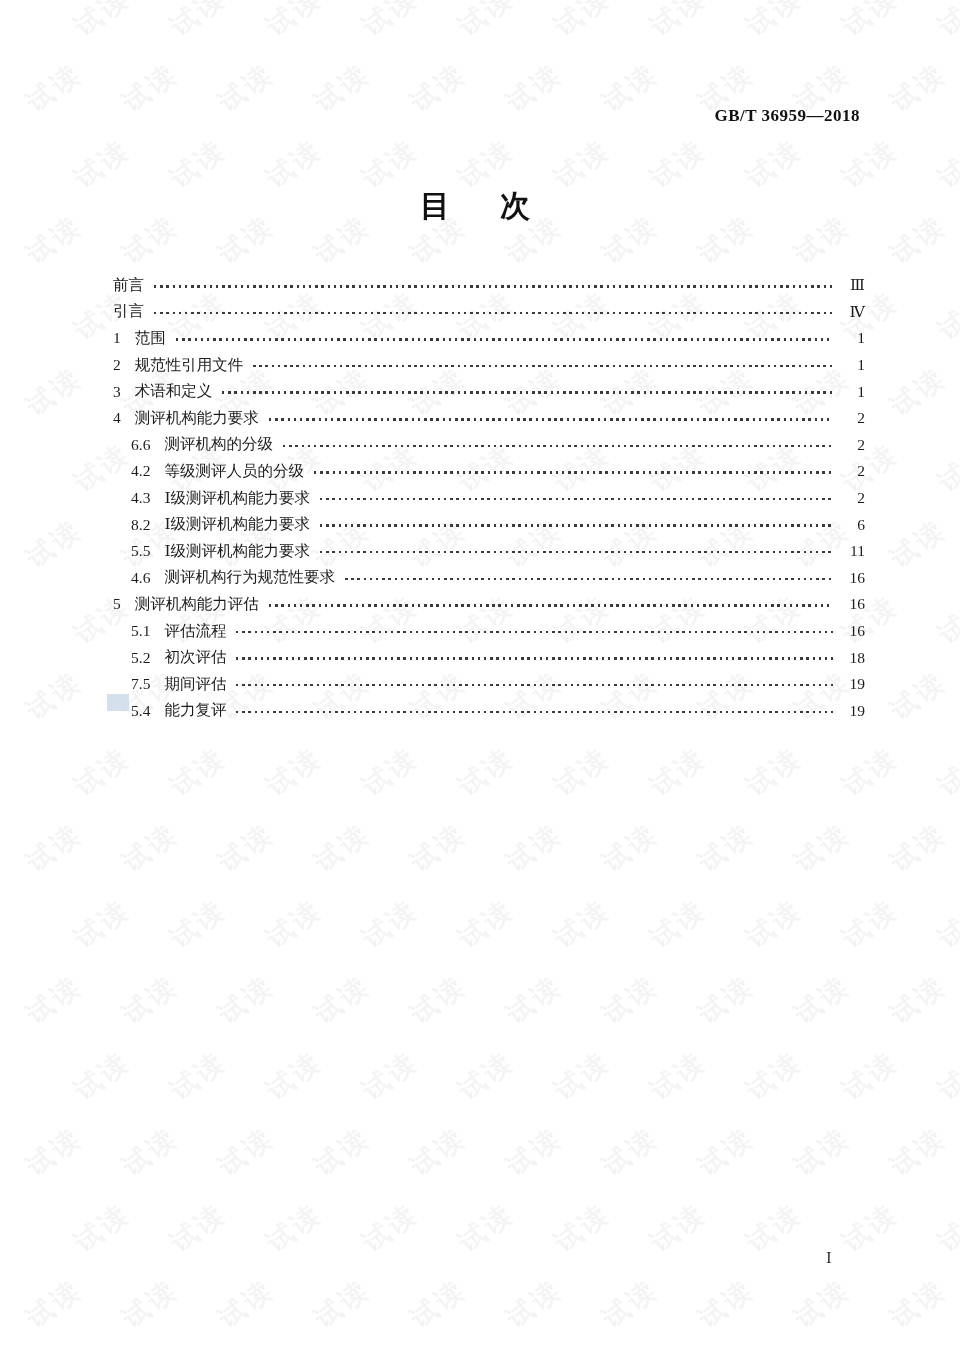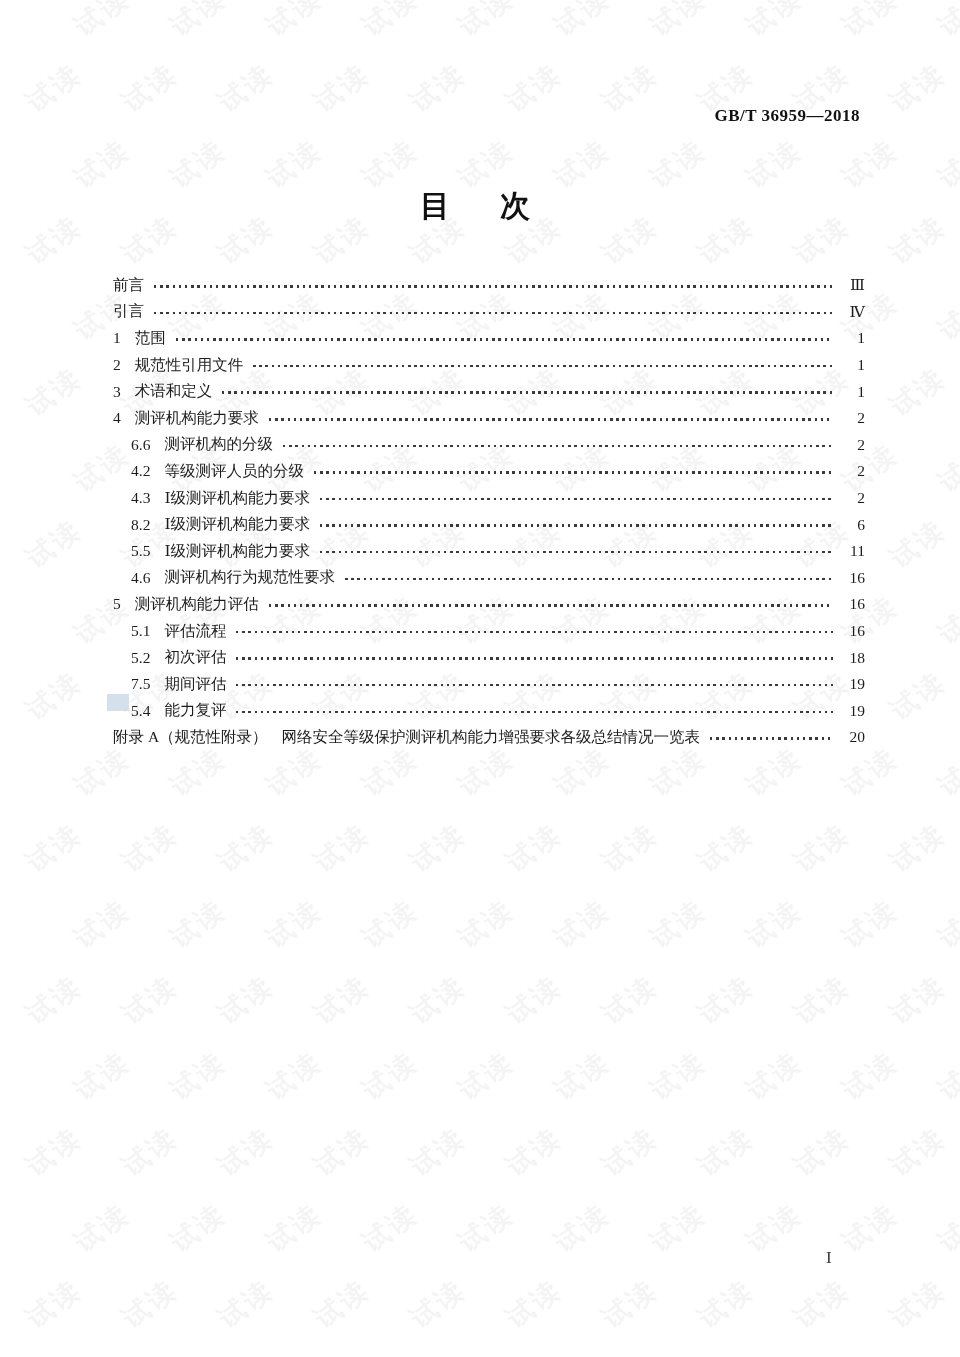--- a/index.html
+++ b/index.html
@@ -370,26 +370,20 @@
     <span class="toc-page">19</span>
   </div>
 
   <div class="toc-row indent">
     <span class="toc-num">5.4</span>
     <span class="toc-title">能力复评</span>
     <span class="toc-leader"></span>
     <span class="toc-page">19</span>
   </div>
 
-  <div class="toc-row">
-    <span class="toc-num">附录 A（规范性附录）</span>
-    <span class="toc-title">网络安全等级保护测评机构能力增强要求各级总结情况一览表</span>
-    <span class="toc-leader"></span>
-    <span class="toc-page">20</span>
-  </div>
 
 </div>
 
     <div class="artifact"></div>
 
     <div class="folio">I</div>
 
   </div>
 </div>
 

